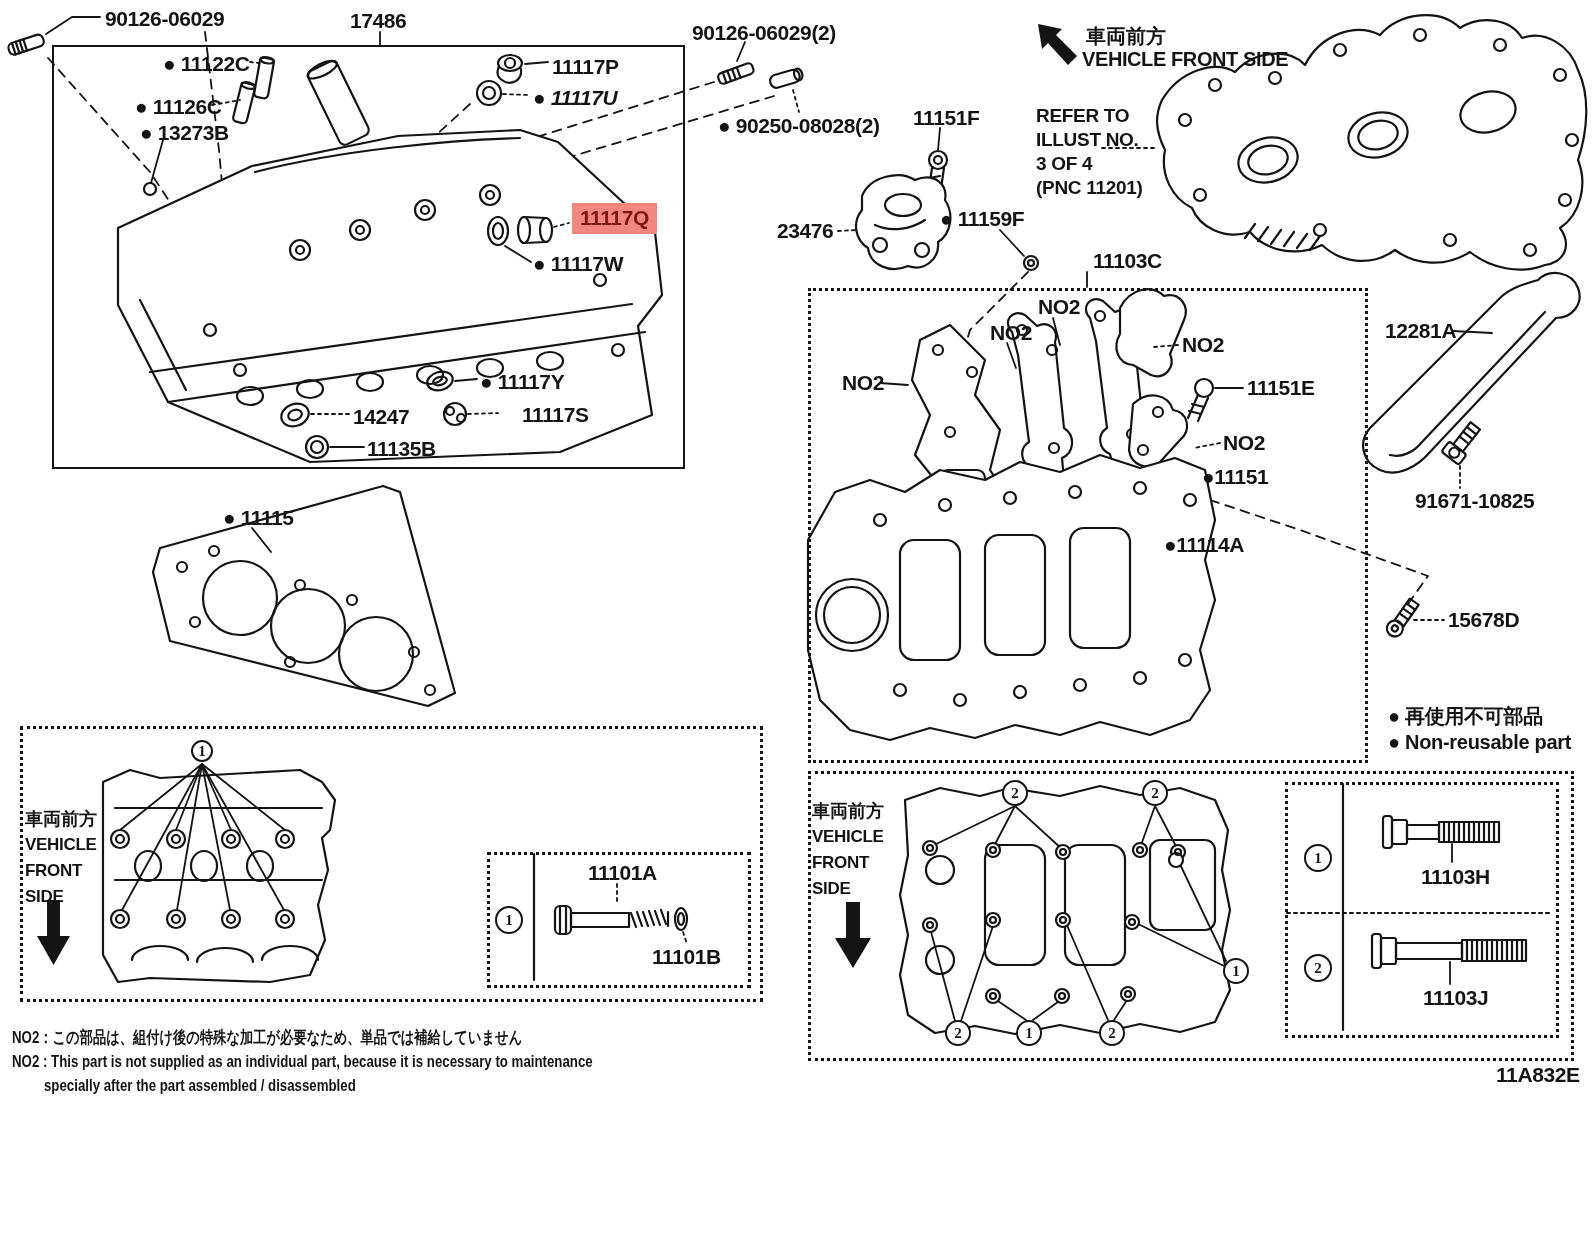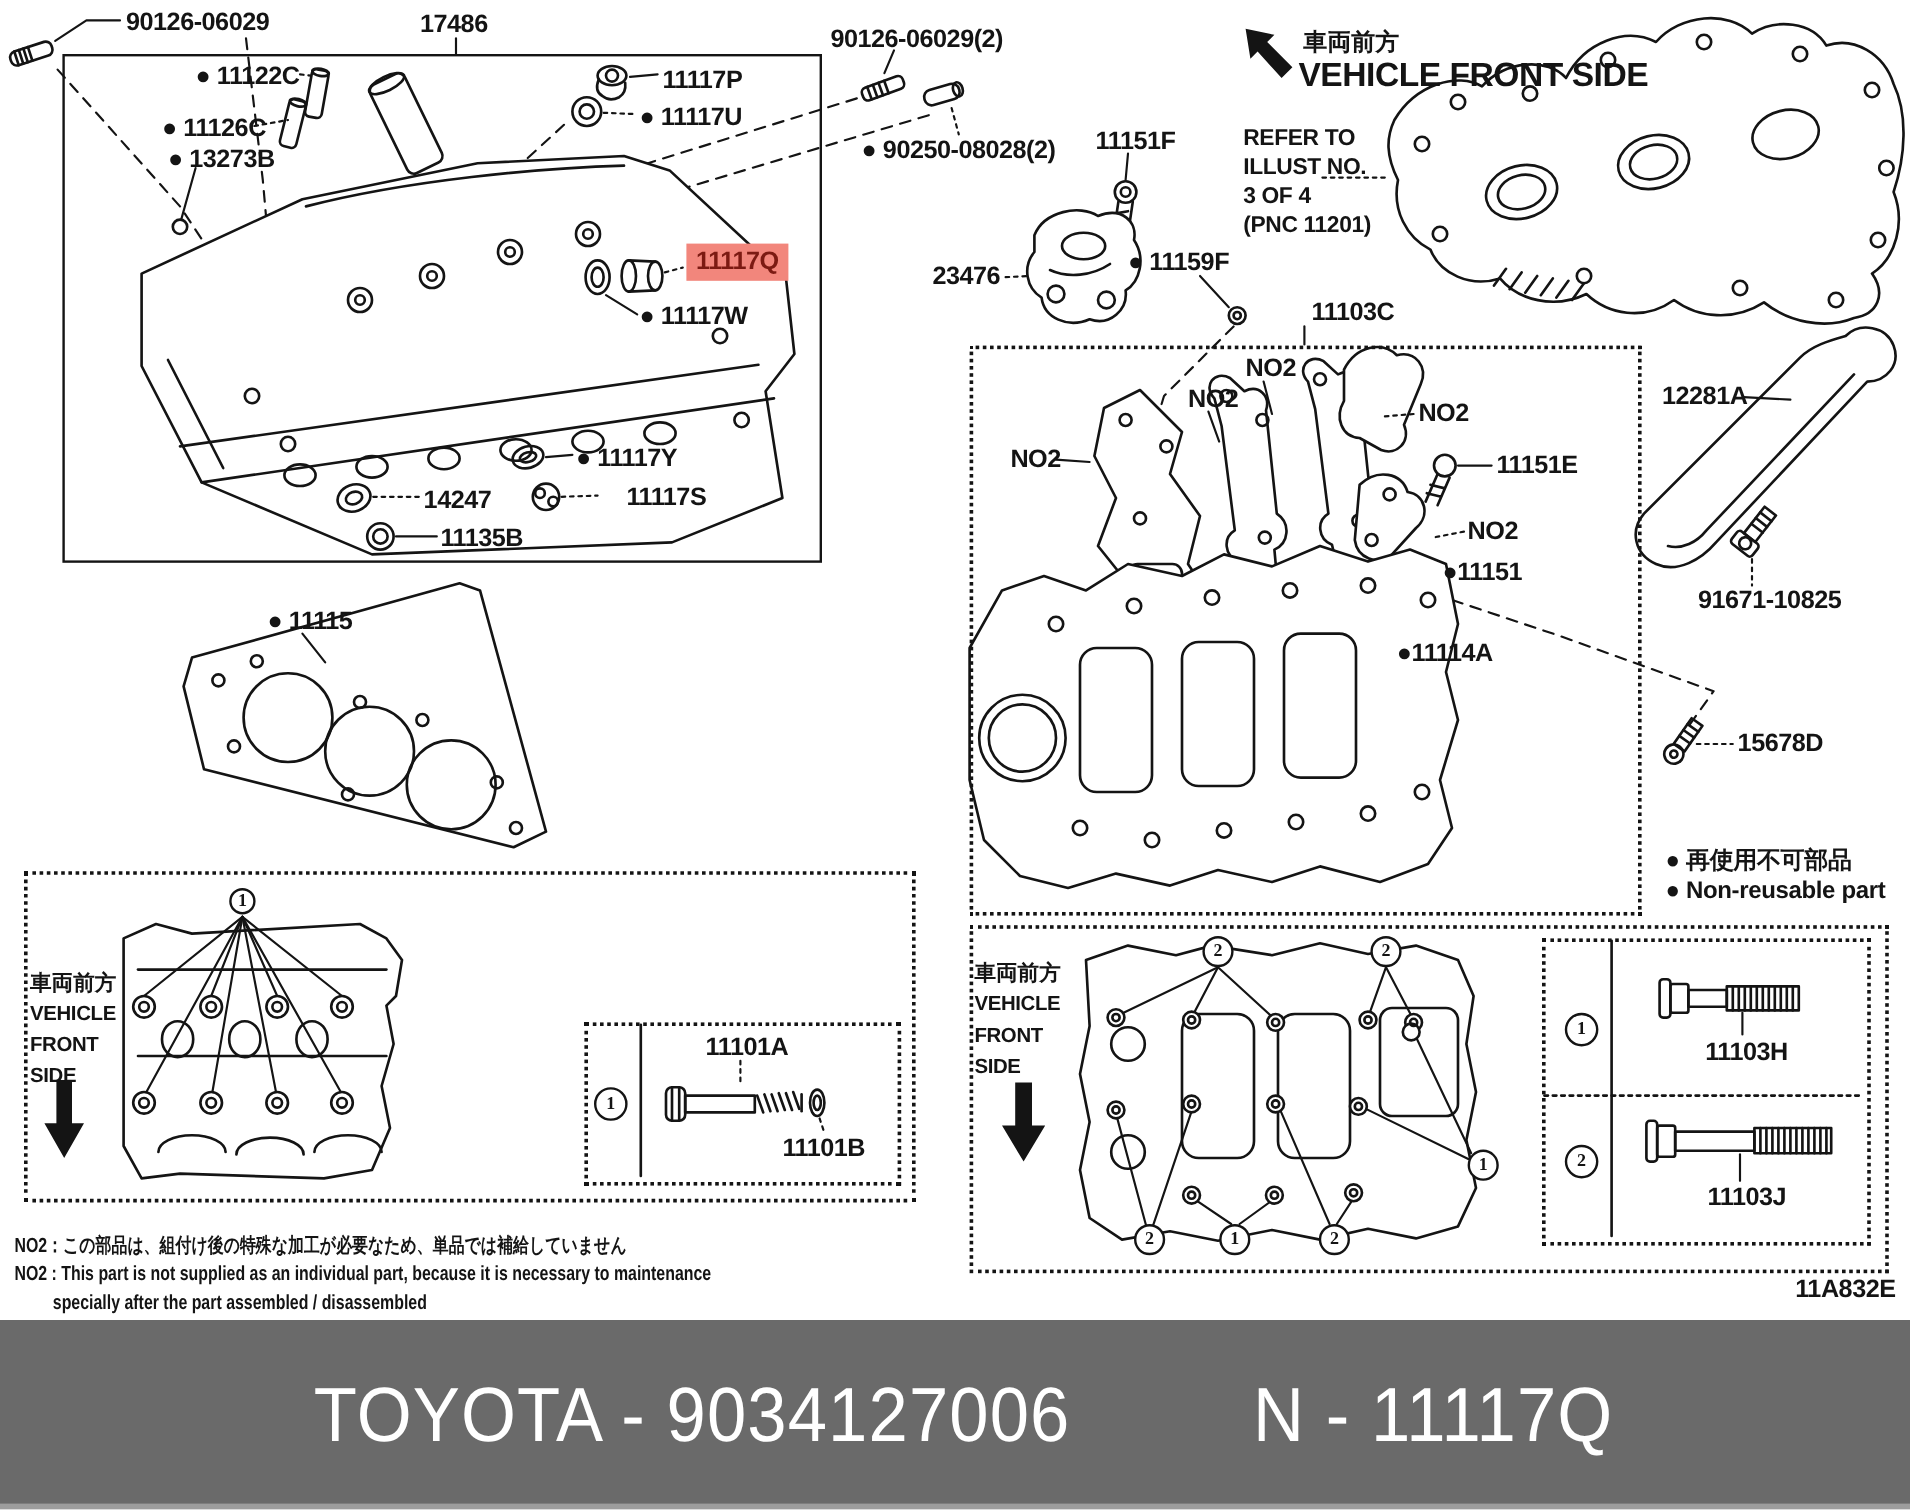--- a/index.html
+++ b/index.html
@@ -431,21 +431,21 @@
 <div class="bx" style="left:808px;top:288px;width:554px;height:469px;"></div>
 <div class="bx" style="left:808px;top:771px;width:760px;height:284px;"></div>
 <div class="bx" style="left:1285px;top:782px;width:268px;height:250px;"></div>
 
 <div class="plabel" style="left:105px;top:8px;">90126-06029</div>
 <div class="plabel" style="left:350px;top:10px;">17486</div>
 <div class="plabel" style="left:163px;top:53px;">● 11122C</div>
 <div class="plabel" style="left:135px;top:96px;">● 11126C</div>
 <div class="plabel" style="left:140px;top:122px;">● 13273B</div>
 <div class="plabel" style="left:552px;top:56px;">11117P</div>
-<div class="plabel" style="left:533px;top:87px;">● 11117U</div>
+<div class="plabel" style="left:533px;top:87px;font-style:italic;">● 11117U</div>
 <div class="plabel" style="left:692px;top:22px;">90126-06029(2)</div>
 <div class="plabel" style="left:718px;top:115px;">● 90250-08028(2)</div>
 <div class="plabel hl" style="left:572px;top:203px;">11117Q</div>
 <div class="plabel" style="left:533px;top:253px;">● 11117W</div>
 <div class="plabel" style="left:480px;top:371px;">● 11117Y</div>
 <div class="plabel" style="left:353px;top:406px;">14247</div>
 <div class="plabel" style="left:502px;top:404px;margin-left:20px;">11117S</div>
 <div class="plabel" style="left:367px;top:438px;">11135B</div>
 <div class="plabel" style="left:223px;top:507px;">● 11115</div>
 <div class="plabel" style="left:913px;top:107px;">11151F</div>
@@ -463,21 +463,21 @@
 <div class="plabel" style="left:1385px;top:320px;">12281A</div>
 <div class="plabel" style="left:1415px;top:490px;">91671-10825</div>
 <div class="plabel" style="left:1448px;top:609px;">15678D</div>
 <div class="plabel" style="left:588px;top:862px;">11101A</div>
 <div class="plabel" style="left:652px;top:946px;">11101B</div>
 <div class="plabel" style="left:1421px;top:866px;">11103H</div>
 <div class="plabel" style="left:1423px;top:987px;">11103J</div>
 <div class="plabel" style="left:1496px;top:1064px;">11A832E</div>
 
 <div class="plabel jp" style="left:1086px;top:26px;">車両前方</div>
-<div class="plabel" style="left:1082px;top:49px;font-size:28px;">VEHICLE FRONT SIDE</div>
+<div class="plabel" style="left:1082px;top:49px;font-size:20px;">VEHICLE FRONT SIDE</div>
 <div class="plabel ref" style="left:1036px;top:104px;">REFER TO</div>
 <div class="plabel ref" style="left:1036px;top:128px;">ILLUST NO.</div>
 <div class="plabel ref" style="left:1036px;top:152px;">3 OF 4</div>
 <div class="plabel ref" style="left:1036px;top:176px;">(PNC 11201)</div>
 
 <div class="plabel legend" style="left:1388px;top:703px;">● 再使用不可部品</div>
 <div class="plabel legend" style="left:1388px;top:731px;">● Non-reusable part</div>
 
 <div class="plabel vfjp" style="left:25px;top:810px;">車両前方</div>
 <div class="plabel vf" style="left:25px;top:836px;">VEHICLE</div>
@@ -497,18 +497,14 @@
 <div class="co" style="left:495px;top:906px;width:28px;height:28px;">1</div>
 <div class="co" style="left:1002px;top:780px;width:26px;height:26px;">2</div>
 <div class="co" style="left:1142px;top:780px;width:26px;height:26px;">2</div>
 <div class="co" style="left:1223px;top:958px;width:26px;height:26px;">1</div>
 <div class="co" style="left:945px;top:1020px;width:26px;height:26px;">2</div>
 <div class="co" style="left:1016px;top:1020px;width:26px;height:26px;">1</div>
 <div class="co" style="left:1099px;top:1020px;width:26px;height:26px;">2</div>
 <div class="co" style="left:1304px;top:844px;width:28px;height:28px;">1</div>
 <div class="co" style="left:1304px;top:954px;width:28px;height:28px;">2</div>
 
-<div class="footer">
-  <div class="ftxt">TOYOTA - 9034127006</div>
-  <div class="ftxt">N - 11117Q</div>
+
 </div>
 
-</div>
-
 </body></html>

